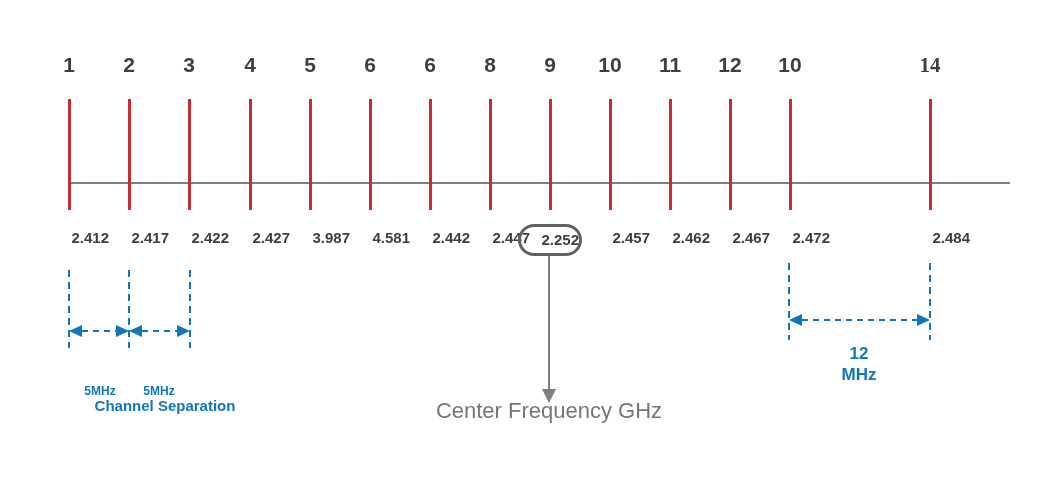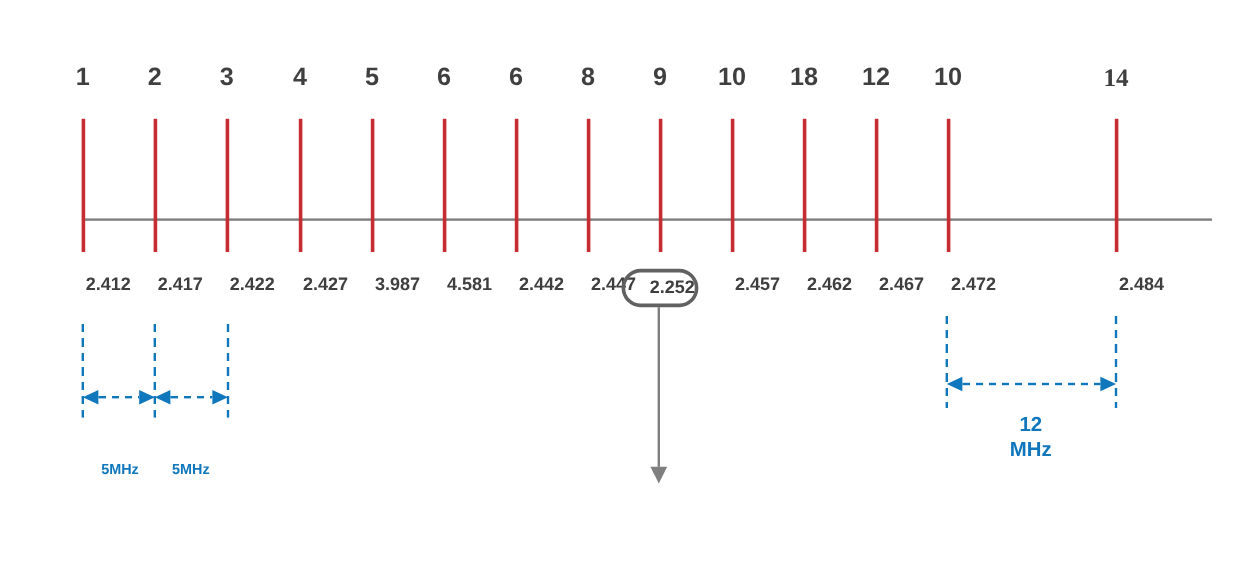--- a/index.html
+++ b/index.html
@@ -75,49 +75,51 @@
       <div class="tick" style="left: 489px;"></div>
       <div class="chnum" style="left: 460px;">8</div>
       <div class="freq" style="left: 450px;">2.447</div>
       <div class="tick" style="left: 549px;"></div>
       <div class="chnum" style="left: 520px;">9</div>
       <div class="freq pill" style="left: 518px;">2.252</div>
       <div class="tick" style="left: 609px;"></div>
       <div class="chnum" style="left: 580px;">10</div>
       <div class="freq" style="left: 570px;">2.457</div>
       <div class="tick" style="left: 669px;"></div>
-      <div class="chnum" style="left: 640px;">18</div>
+      <div class="chnum" style="left: 640px;">11</div>
       <div class="freq" style="left: 630px;">2.462</div>
       <div class="tick" style="left: 729px;"></div>
       <div class="chnum" style="left: 700px;">12</div>
       <div class="freq" style="left: 690px;">2.467</div>
       <div class="tick" style="left: 789px;"></div>
       <div class="chnum" style="left: 760px;">10</div>
       <div class="freq" style="left: 750px;">2.472</div>
       <div class="tick" style="left: 929px;"></div>
       <div class="chnum" style="left: 900px; font-family: Liberation Serif, serif;">14</div>
       <div class="freq" style="left: 890px;">2.484</div>
     </div>
 
   <div class="varrow-line"></div>
   <div class="varrow-head"></div>
+  <div class="center-label">Center Frequency GHz</div>
 
   <div class="vdash" style="left:68px;top:270px;height:78px;"></div>
   <div class="vdash" style="left:128px;top:270px;height:78px;"></div>
   <div class="vdash" style="left:189px;top:270px;height:78px;"></div>
 
   <div class="hdash" style="left:82px;top:330px;width:34px;"></div>
   <div class="hdash" style="left:142px;top:330px;width:35px;"></div>
   <div class="arr left" style="left:69px;top:325px;"></div>
   <div class="arr right" style="left:116px;top:325px;"></div>
   <div class="arr left" style="left:129px;top:325px;"></div>
   <div class="arr right" style="left:177px;top:325px;"></div>
 
   <div class="blue-txt sep5" style="left:75px;">5MHz</div>
   <div class="blue-txt sep5" style="left:134px;">5MHz</div>
+  <div class="blue-txt sep-caption">Channel Separation</div>
 
   <div class="vdash" style="left:788px;top:263px;height:77px;"></div>
   <div class="vdash" style="left:929px;top:263px;height:77px;"></div>
   <div class="hdash" style="left:802px;top:319px;width:115px;"></div>
   <div class="arr left" style="left:789px;top:314px;"></div>
   <div class="arr right" style="left:917px;top:314px;"></div>
   <div class="blue-txt gap-label">
     <div>12</div>
     <div>MHz</div>
   </div>

